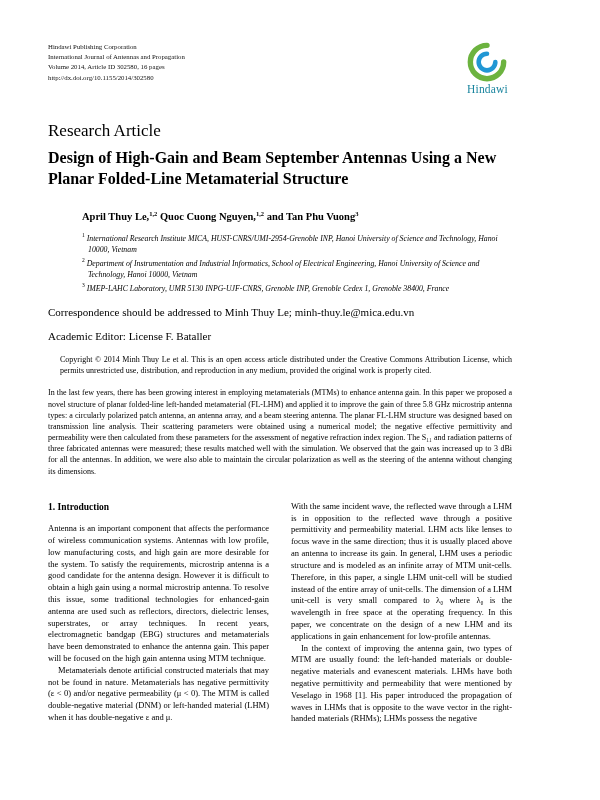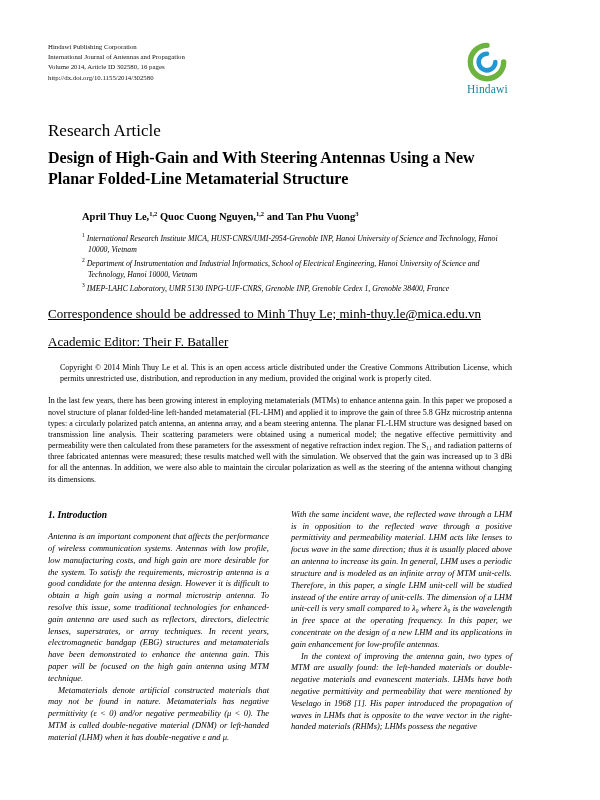--- a/index.html
+++ b/index.html
@@ -16,27 +16,27 @@
   .logo{display:flex;flex-direction:column;align-items:center;margin-right:4px;margin-top:0;}
   .logo-word{font-size:11.5px;color:#19849e;margin-top:1px;letter-spacing:.2px;}
   
   .article-type{font-size:17px;margin-top:26px;}
   .title{font-weight:bold;font-size:16px;line-height:1.32;margin-top:6px;}
   .authors{font-weight:bold;font-size:10.5px;margin-top:20px;padding-left:34px;}
   .authors sup{font-size:6.5px;font-weight:bold;}
   .affils{margin-top:10px;font-style:italic;font-size:7.8px;line-height:1.45;padding-left:34px;}
   .affil{padding-left:6px;text-indent:-6px;margin-bottom:2px;}
   .affil sup{font-size:5.5px;font-style:normal;}
-  .meta-line{font-size:13px;margin-top:12px;text-decoration:underline;}
+  .meta-line{font-size:11px;margin-top:12px;}
   .email-link{color:#000;text-decoration:none;}
   .copyright{font-size:8px;margin-top:12px;line-height:1.4;text-align:justify;margin-left:12px;}
   .abstract{font-size:8px;margin-top:11px;line-height:1.4;text-align:justify;}
   
   .columns{display:flex;gap:22px;margin-top:24px;}
-  .col{flex:1;font-size:8.5px;line-height:1.39;text-align:justify;font-style:italic;}
+  .col{flex:1;font-size:8.5px;line-height:1.39;text-align:justify;}
   .section-heading{font-weight:bold;font-size:9.5px;margin:0 0 9px 0;}
   .col p{margin:0;}
   .col p.indent{text-indent:10px;}
 </style>
 </head>
 <body>
 
 <div class="page">
 
   <div class="header">
@@ -50,38 +50,38 @@
       <svg viewBox="0 0 48 48" width="40" height="40" aria-hidden="true">
         <path d="M 24 4 A 20 20 0 1 0 44 24" fill="none" stroke-width="6.5" stroke-linecap="round" stroke="#6cb33f"></path>
         <path d="M 24 14 A 10 10 0 1 0 34 24" fill="none" stroke-width="5.5" stroke-linecap="round" stroke="#2197d4"></path>
       </svg>
       <div class="logo-word">Hindawi</div>
     </div>
   </div>
 
   <div class="article-type">Research Article</div>
 
-  <h1 class="title" style="margin-bottom:0;">Design of High-Gain and With Steering Antennas Using a New Planar Folded-Line Metamaterial Structure</h1>
+  <h1 class="title" style="margin-bottom:0;">Design of High-Gain and Beam September Antennas Using a New Planar Folded-Line Metamaterial Structure</h1>
 
   <div class="authors">
     <span><span>April Thuy Le,</span><sup>1,2</sup></span><span><span> Quoc Cuong Nguyen,</span><sup>1,2</sup></span><span><span> and Tan Phu Vuong</span><sup>3</sup></span>
   </div>
 
   <div class="affils">
     <div class="affil"><sup>1</sup><span> International Research Institute MICA, HUST-CNRS/UMI-2954-Grenoble INP, Hanoi University of Science and Technology, Hanoi 10000, Vietnam</span></div>
     <div class="affil"><sup>2</sup><span> Department of Instrumentation and Industrial Informatics, School of Electrical Engineering, Hanoi University of Science and Technology, Hanoi 10000, Vietnam</span></div>
     <div class="affil"><sup>3</sup><span> IMEP-LAHC Laboratory, UMR 5130 INPG-UJF-CNRS, Grenoble INP, Grenoble Cedex 1, Grenoble 38400, France</span></div>
   </div>
 
   <div class="meta-line">
     <span>Correspondence should be addressed to Minh Thuy Le; </span><a class="email-link">minh-thuy.le@mica.edu.vn</a>
   </div>
 
 
-  <div class="meta-line">Academic Editor: Their F. Bataller</div>
+  <div class="meta-line">Academic Editor: License F. Bataller</div>
 
   <div class="copyright">Copyright © 2014 Minh Thuy Le et al. This is an open access article distributed under the Creative Commons Attribution License, which permits unrestricted use, distribution, and reproduction in any medium, provided the original work is properly cited.</div>
 
   <div class="abstract">In the last few years, there has been growing interest in employing metamaterials (MTMs) to enhance antenna gain. In this paper we proposed a novel structure of planar folded-line left-handed metamaterial (FL-LHM) and applied it to improve the gain of three 5.8 GHz microstrip antenna types: a circularly polarized patch antenna, an antenna array, and a beam steering antenna. The planar FL-LHM structure was designed based on transmission line analysis. Their scattering parameters were obtained using a numerical model; the negative effective permittivity and permeability were then calculated from these parameters for the assessment of negative refraction index region. The S₁₁ and radiation patterns of three fabricated antennas were measured; these results matched well with the simulation. We observed that the gain was increased up to 3 dBi for all the antennas. In addition, we were also able to maintain the circular polarization as well as the steering of the antenna without changing its dimensions.</div>
 
   <div class="columns">
     <div class="col">
       <h2 class="section-heading">1. Introduction</h2>
       <p>Antenna is an important component that affects the performance of wireless communication systems. Antennas with low profile, low manufacturing costs, and high gain are more desirable for the system. To satisfy the requirements, microstrip antenna is a good candidate for the antenna design. However it is difficult to obtain a high gain using a normal microstrip antenna. To resolve this issue, some traditional technologies for enhanced-gain antenna are used such as reflectors, directors, dielectric lenses, superstrates, or array techniques. In recent years, electromagnetic bandgap (EBG) structures and metamaterials have been demonstrated to enhance the antenna gain. This paper will be focused on the high gain antenna using MTM technique.</p>
       <p class="indent">Metamaterials denote artificial constructed materials that may not be found in nature. Metamaterials has negative permittivity (ε &lt; 0) and/or negative permeability (μ &lt; 0). The MTM is called double-negative material (DNM) or left-handed material (LHM) when it has double-negative ε and μ.</p>

